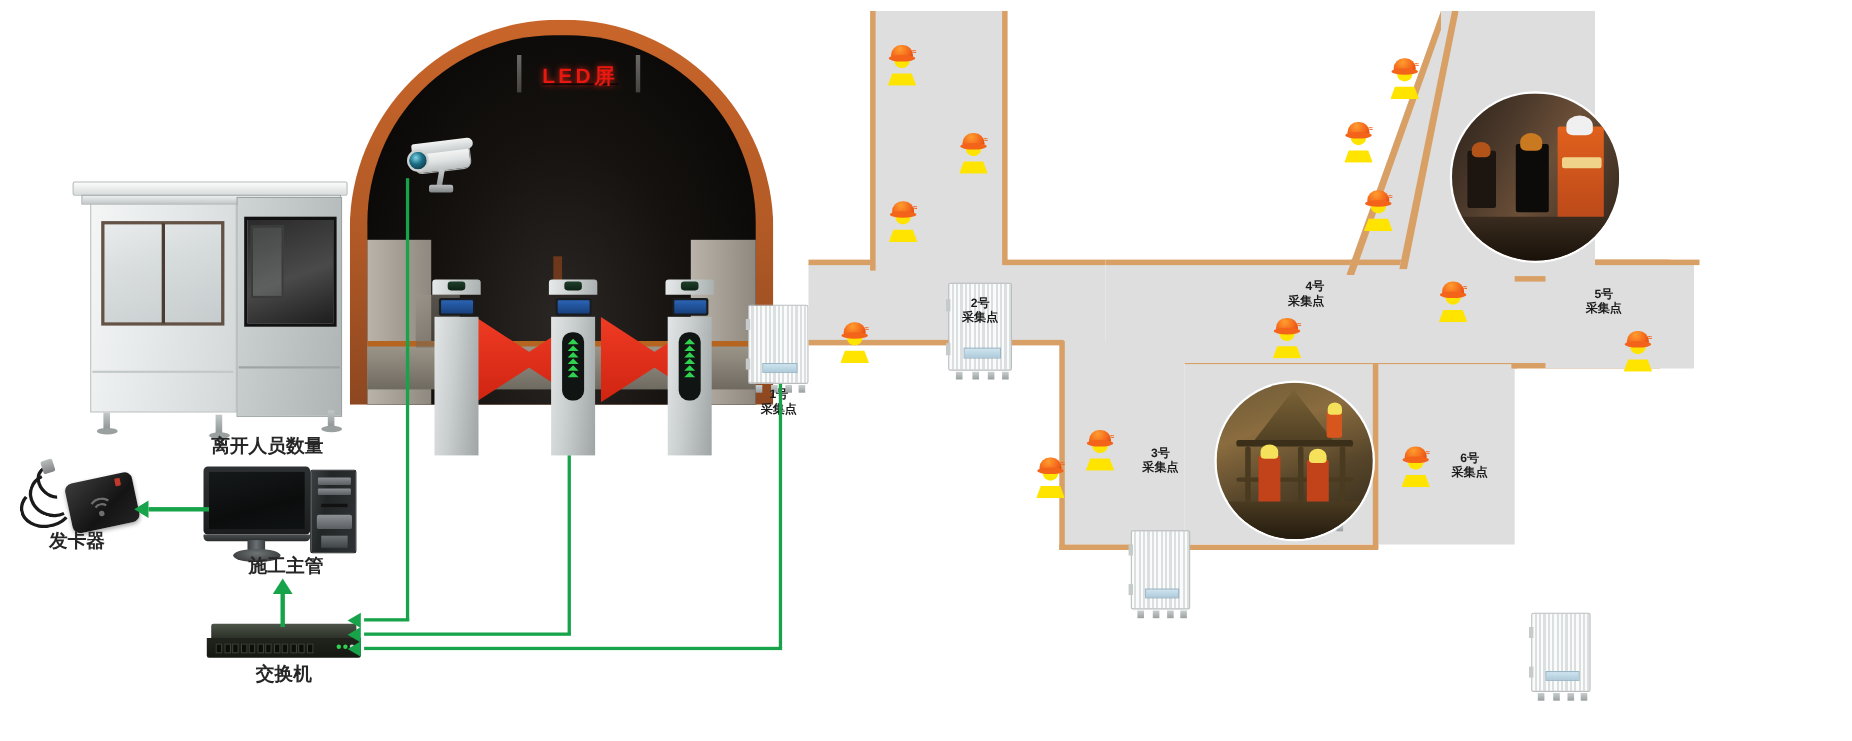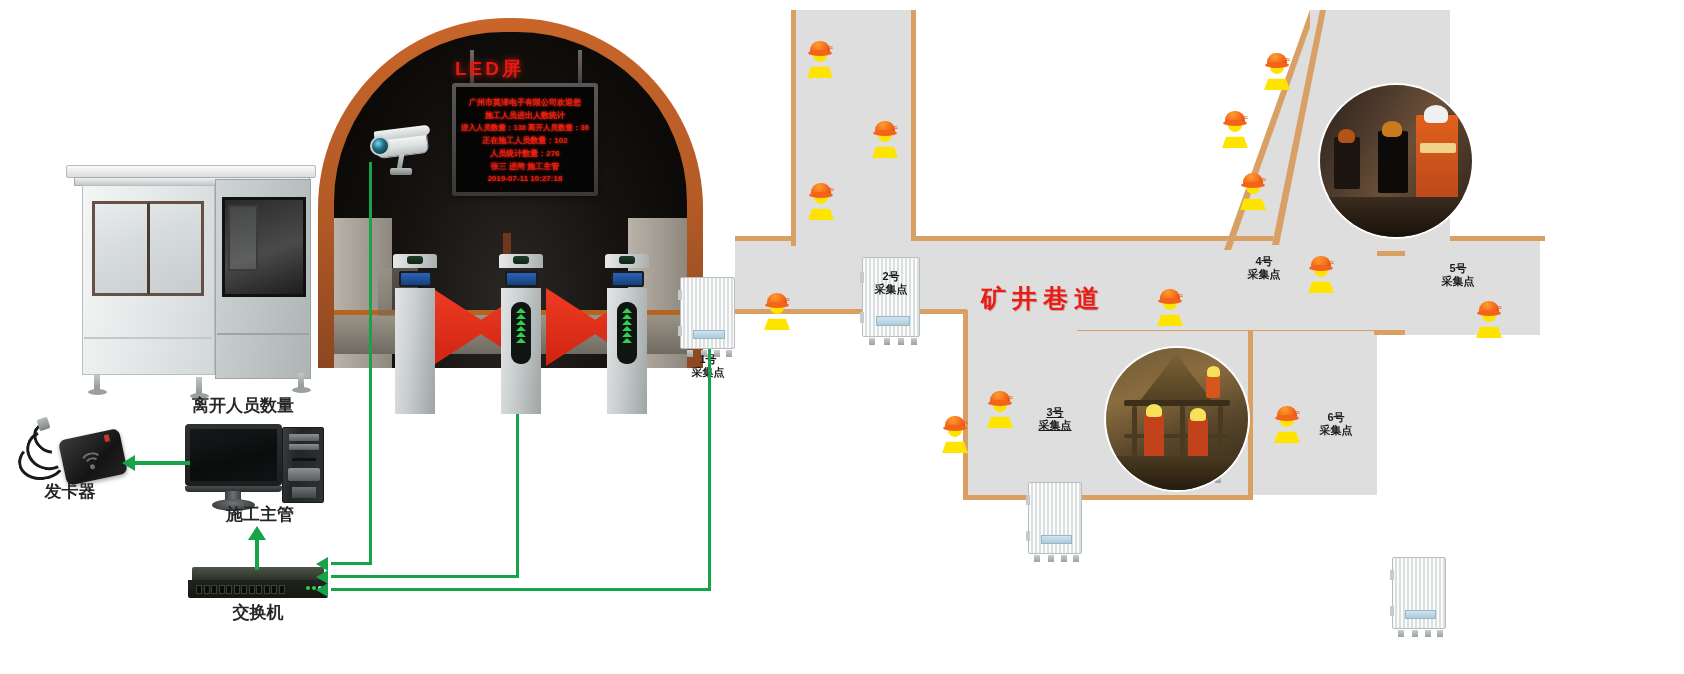--- a/index.html
+++ b/index.html
@@ -309,35 +309,24 @@
 
     <div class="abs tunnel-floor" style="left:16px; top:296px; width:353px; height:40px;"></div>
     <div class="abs tunnel-rail" style="left:16px; top:292px; width:353px; height:5px;"></div>
 
     <div class="abs" style="left:60px; top:250px; width:40px; height:48px; background:linear-gradient(#9a948a,#6b665d); opacity:.5;"></div>
     <div class="abs" style="left:185px; top:215px; width:8px; height:30px; background:#7a3c1c; opacity:.85;"></div>
   </div>
 
   <div class="abs led-mount" style="left:470px; top:50px; width:4px; height:34px;"></div>
   <div class="abs led-mount" style="left:578px; top:50px; width:4px; height:34px;"></div>
-  <div class="abs" style="left:455px; top:56px; width:145px; text-align:left;">
+  <div class="abs" style="left:455px; top:56px; width:145px; text-align:center;text-decoration:underline;">
     <span class="led-title">LED屏</span>
   </div>
 
-  <div class="abs led-frame" style="left:452px; top:83px; width:146px; height:113px;">
-    <div class="led-screen">
-      <div class="led-line">广州市莫泽电子有限公司欢迎您</div>
-      <div class="led-line">施工人员进出人数统计</div>
-      <div class="led-line small">进入人员数量：138 离开人员数量：36</div>
-      <div class="led-line">正在施工人员数量：102</div>
-      <div class="led-line">人员统计数量：276</div>
-      <div class="led-line">张三 进闸 施工主管</div>
-      <div class="led-line">2019-07-11 10:27:18</div>
-    </div>
-  </div>
 
   <div class="abs" style="left:356px; top:118px; width:78px; height:62px;">
     <div class="abs cam-body" style="left:20px; top:14px; width:52px; height:24px; transform:rotate(-7deg);"></div>
     <div class="abs cam-hood" style="left:18px; top:10px; width:56px; height:10px; transform:rotate(-7deg);"></div>
     <div class="abs cam-lens" style="left:14px; top:18px; width:20px; height:20px;"></div>
     <div class="abs cam-arm" style="left:42px; top:36px; width:5px; height:16px; transform:rotate(10deg);"></div>
     <div class="abs cam-mount" style="left:34px; top:50px; width:22px; height:7px;"></div>
   </div>
 
   <div class="abs ts-wing" style="left:432px; top:288px; width:60px; height:78px; clip-path:polygon(0 0,100% 50%,0 100%);"></div>
@@ -445,21 +434,20 @@
   <div class="abs" style="left:1250px; top:10px; width:200px; height:235px; overflow:hidden;">
     <div class="abs" style="left:0; top:0; width:200px; height:235px; background:#dedede;
       clip-path: polygon(22px 235px, 70px 0, 200px 0, 200px 235px);"></div>
     <div class="abs" style="left:0; top:0; width:200px; height:235px; background:#d9a066;
       clip-path: polygon(22px 235px, 70px 0, 76px 0, 29px 235px);"></div>
   </div>
 
   <div class="abs edge" style="left:1248px; top:330px; width:5px; height:168px;"></div>
   <div class="abs edge" style="left:1374px; top:330px; width:5px; height:5px;"></div>
 
-  <div class="abs map-title" style="left:958px; top:282px; width:170px; text-align:center;">矿井巷道</div>
 
   <div class="abs coll" style="left:862px; top:185px; width:58px; height:80px;">
     <div class="coll-ear" style="left:-3px; top:14px; width:4px; height:11px;"></div>
     <div class="coll-ear" style="left:-3px; top:54px; width:4px; height:11px;"></div>
     <div class="coll-tag" style="left:13px; top:58px; width:34px; height:10px;"></div>
     <div class="coll-foot" style="left:6px;  top:80px; width:6px; height:7px;"></div>
     <div class="coll-foot" style="left:21px; top:80px; width:6px; height:7px;"></div>
     <div class="coll-foot" style="left:35px; top:80px; width:6px; height:7px;"></div>
     <div class="coll-foot" style="left:48px; top:80px; width:6px; height:7px;"></div>
   </div>
@@ -470,35 +458,35 @@
 
   <div class="abs coll" style="left:1028px; top:330px; width:54px; height:72px;">
     <div class="coll-ear" style="left:-3px; top:12px; width:4px; height:10px;"></div>
     <div class="coll-ear" style="left:-3px; top:48px; width:4px; height:10px;"></div>
     <div class="coll-tag" style="left:12px; top:52px; width:31px; height:9px;"></div>
     <div class="coll-foot" style="left:5px;  top:72px; width:6px; height:7px;"></div>
     <div class="coll-foot" style="left:19px; top:72px; width:6px; height:7px;"></div>
     <div class="coll-foot" style="left:32px; top:72px; width:6px; height:7px;"></div>
     <div class="coll-foot" style="left:44px; top:72px; width:6px; height:7px;"></div>
   </div>
-  <div class="abs cnlabel lbl-sm" style="left:1019px; top:406px; width:72px;text-decoration:underline;">
+  <div class="abs cnlabel lbl-sm" style="left:1019px; top:406px; width:72px;">
     <div>3号</div>
     <div>采集点</div>
   </div>
 
   <div class="abs coll" style="left:1168px; top:175px; width:56px; height:76px;">
     <div class="coll-ear" style="left:-3px; top:13px; width:4px; height:10px;"></div>
     <div class="coll-ear" style="left:-3px; top:50px; width:4px; height:10px;"></div>
     <div class="coll-tag" style="left:12px; top:55px; width:33px; height:9px;"></div>
     <div class="coll-foot" style="left:5px;  top:76px; width:6px; height:7px;"></div>
     <div class="coll-foot" style="left:20px; top:76px; width:6px; height:7px;"></div>
     <div class="coll-foot" style="left:33px; top:76px; width:6px; height:7px;"></div>
     <div class="coll-foot" style="left:46px; top:76px; width:6px; height:7px;"></div>
   </div>
-  <div class="abs cnlabel lbl-sm" style="left:1228px; top:255px; width:72px;">
+  <div class="abs cnlabel lbl-sm" style="left:1132px; top:255px; width:72px;text-align:right;">
     <div>4号</div>
     <div>采集点</div>
   </div>
 
   <div class="abs coll" style="left:1392px; top:257px; width:54px; height:72px;">
     <div class="coll-ear" style="left:-3px; top:12px; width:4px; height:10px;"></div>
     <div class="coll-ear" style="left:-3px; top:48px; width:4px; height:10px;"></div>
     <div class="coll-tag" style="left:12px; top:52px; width:31px; height:9px;"></div>
     <div class="coll-foot" style="left:5px;  top:72px; width:6px; height:7px;"></div>
     <div class="coll-foot" style="left:19px; top:72px; width:6px; height:7px;"></div>

